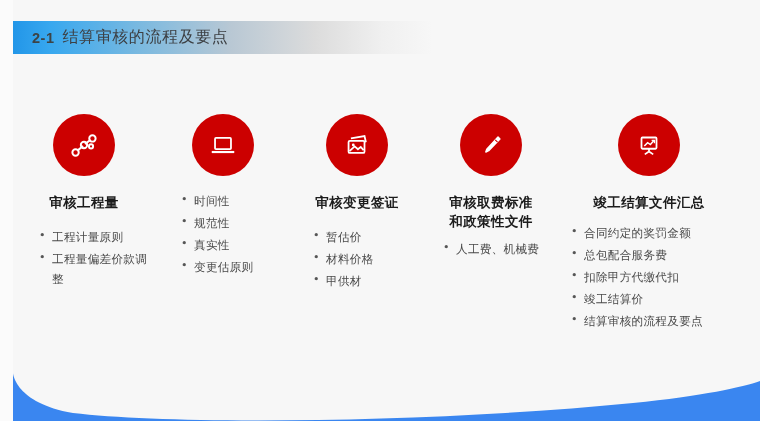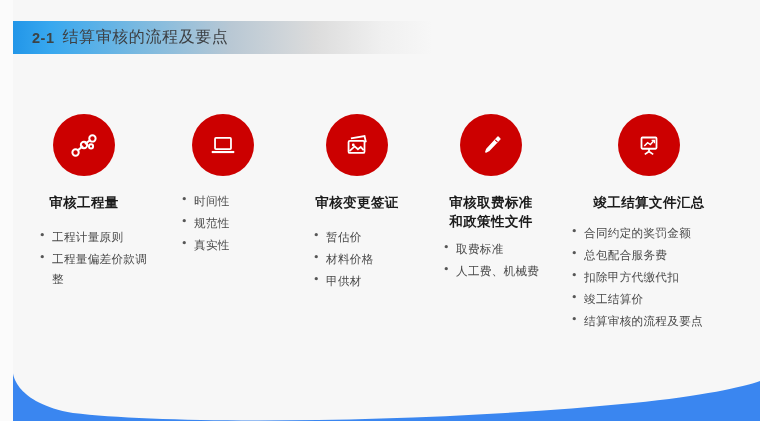--- a/index.html
+++ b/index.html
@@ -189,20 +189,21 @@
             <rect x="7.5" y="8.5" width="17" height="12" rx="1"></rect>
             <line x1="4" y1="23.5" x2="28" y2="23.5" stroke-width="2.3"></line>
             <line x1="11" y1="23.5" x2="21" y2="23.5" stroke-width="0"></line>
           </svg>
         </div>
       </div>
       <ul class="col-list">
         <li>时间性</li>
         <li>规范性</li>
         <li>真实性</li>
+        <li>变更估原则</li>
       </ul>
     </div>
 
     <div class="col c3">
       <div class="circle-wrap">
         <div class="circle">
           <svg width="30" height="30" viewBox="0 0 32 32" fill="none" stroke="#ffffff" stroke-width="1.9">
             <path d="M9.5 9 L24 6.5 L25.5 13"></path>
             <rect x="7" y="11.5" width="17" height="13" rx="1.4"></rect>
             <circle cx="12" cy="16" r="1.5" fill="#ffffff" stroke="none"></circle>
@@ -225,21 +226,20 @@
             <path d="M23.5 7.5 L25.5 9.5 L13.5 22 L10.5 23.5 L11.5 20.5 Z" fill="#ffffff" stroke="#ffffff" stroke-width="1.6" stroke-linejoin="round"></path>
             <line x1="20.5" y1="10.5" x2="23" y2="13" stroke="#cc0000" stroke-width="1.2"></line>
           </svg>
         </div>
       </div>
       <div class="col-heading">
         <div>审核取费标准</div>
         <div>和政策性文件</div>
       </div>
       <ul class="col-list">
-        <li>取费标准</li>
         <li>人工费、机械费</li>
       </ul>
     </div>
 
     <div class="col c5">
       <div class="circle-wrap">
         <div class="circle">
           <svg width="30" height="30" viewBox="0 0 32 32" fill="none" stroke="#ffffff" stroke-width="1.9">
             <rect x="8" y="8" width="16" height="12" rx="1"></rect>
             <line x1="16" y1="20" x2="16" y2="23"></line>

